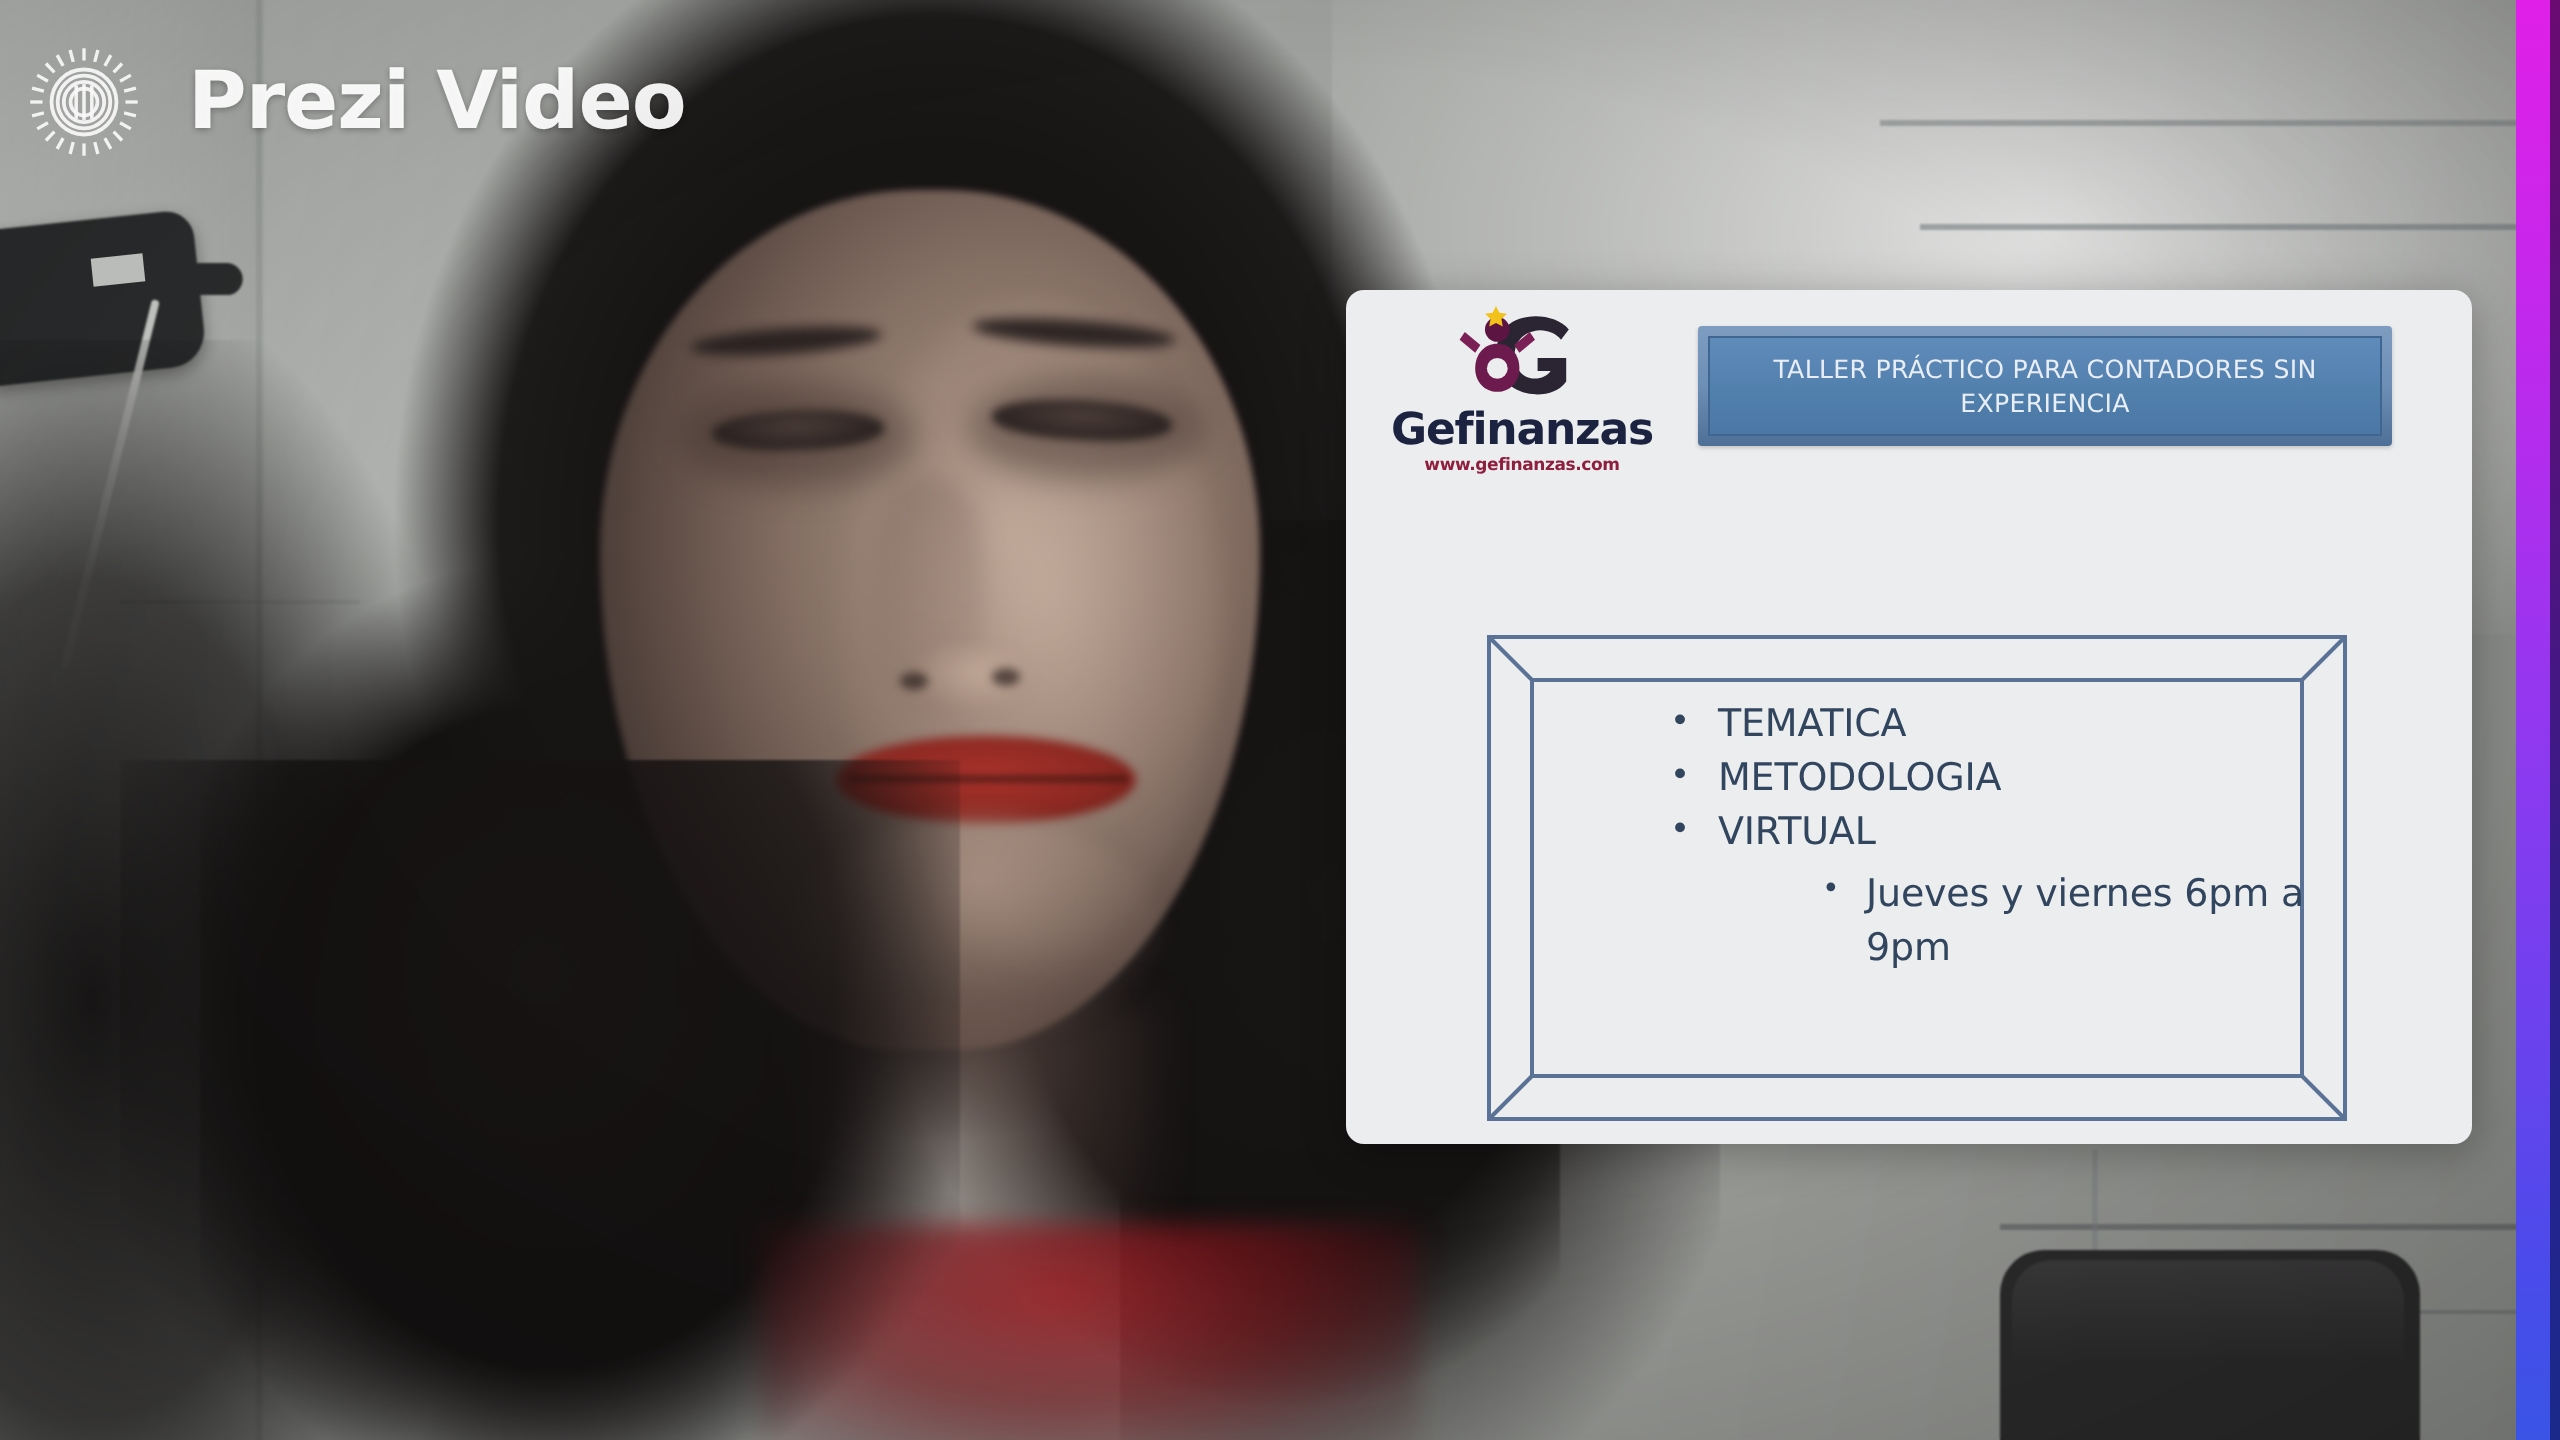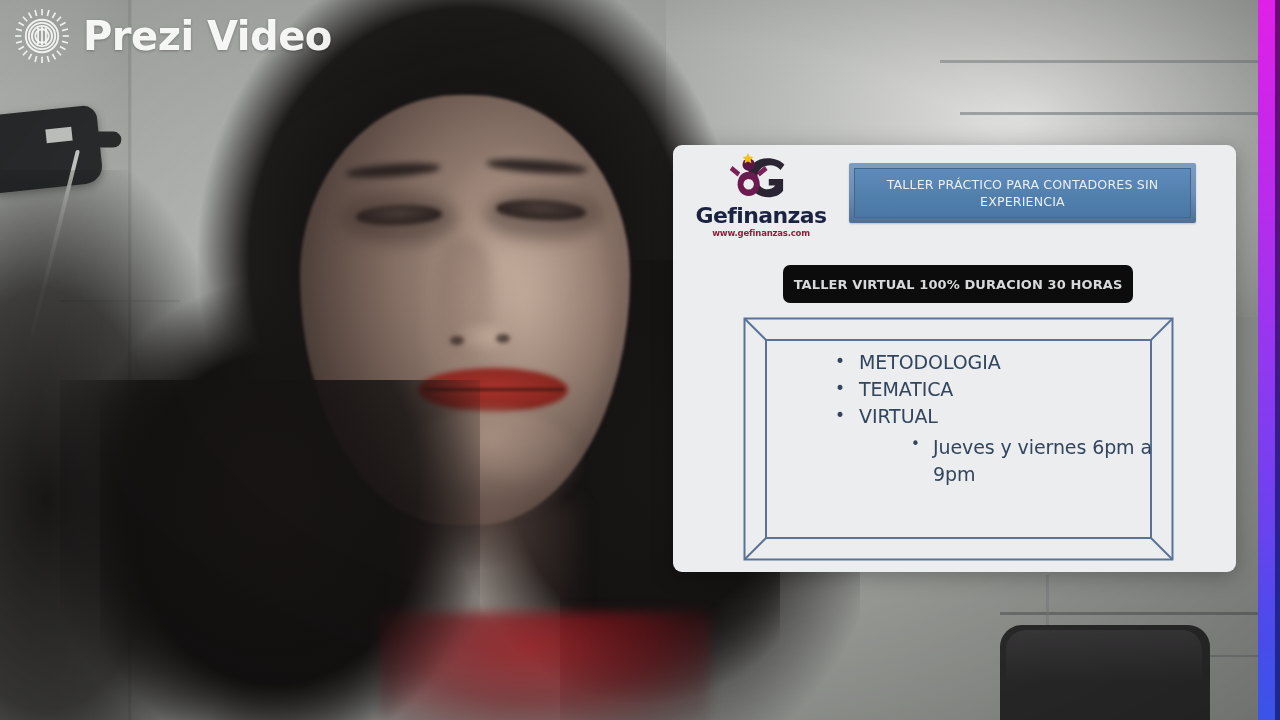--- a/index.html
+++ b/index.html
@@ -263,24 +263,24 @@
     position: absolute;
     inset: 0;
     backdrop-filter: blur(0.6px);
     background: radial-gradient(ellipse at 50% 45%, rgba(0,0,0,0) 52%, rgba(0,0,0,.22) 100%);
     pointer-events: none;
   }
 
   
   .brand {
     position: absolute;
-    left: 14px; top: 8px;
+    left: 14px; top: 23px;
     display: flex;
     align-items: center;
-    gap: 13px;
+    gap: 24px;
     z-index: 40;
     text-align: center;
   }
   .brand-mark { width: 56px; height: 56px; display: block; opacity: .93; }
   .brand-text {
     color: rgba(255,255,255,.93);
     font-size: 40px;
     font-weight: bold;
     letter-spacing: -0.5px;
     font-family: "DejaVu Sans", sans-serif;
@@ -562,41 +562,38 @@
         <div class="logo-url">www.gefinanzas.com</div>
       </div>
 
       <div class="title-bevel">
         <div class="title-inner">
           <span>TALLER PRÁCTICO PARA CONTADORES SIN EXPERIENCIA</span>
         </div>
       </div>
     </div>
 
-    <div class="banner">
-      <span>TALLER VIRTUAL 100% DURACION 30 HORAS</span>
-    </div>
 
     <div class="frame-wrap">
       <svg class="frame-svg" viewBox="0 0 431 244" preserveAspectRatio="none">
         <rect x="1.5" y="1.5" width="428" height="241" fill="none" stroke="#5a7296" stroke-width="2"></rect>
         <rect x="23" y="23" width="385" height="198" fill="none" stroke="#5a7296" stroke-width="2"></rect>
         <line x1="1.5" y1="1.5" x2="23" y2="23" stroke="#5a7296" stroke-width="2"></line>
         <line x1="429.5" y1="1.5" x2="408" y2="23" stroke="#5a7296" stroke-width="2"></line>
         <line x1="1.5" y1="242.5" x2="23" y2="221" stroke="#5a7296" stroke-width="2"></line>
         <line x1="429.5" y1="242.5" x2="408" y2="221" stroke="#5a7296" stroke-width="2"></line>
       </svg>
 
       <div class="list-area">
         <ul class="bullets">
           <li>
-            <span>METODOLOGIA</span>
+            <span>TEMATICA</span>
           </li>
           <li>
-            <span>TEMATICA</span>
+            <span>METODOLOGIA</span>
           </li>
           <li>
             <span>VIRTUAL</span>
             <ul class="sub">
               <li>
                 <span>Jueves y viernes 6pm a 9pm</span>
               </li>
             </ul>
           </li>
         </ul>

